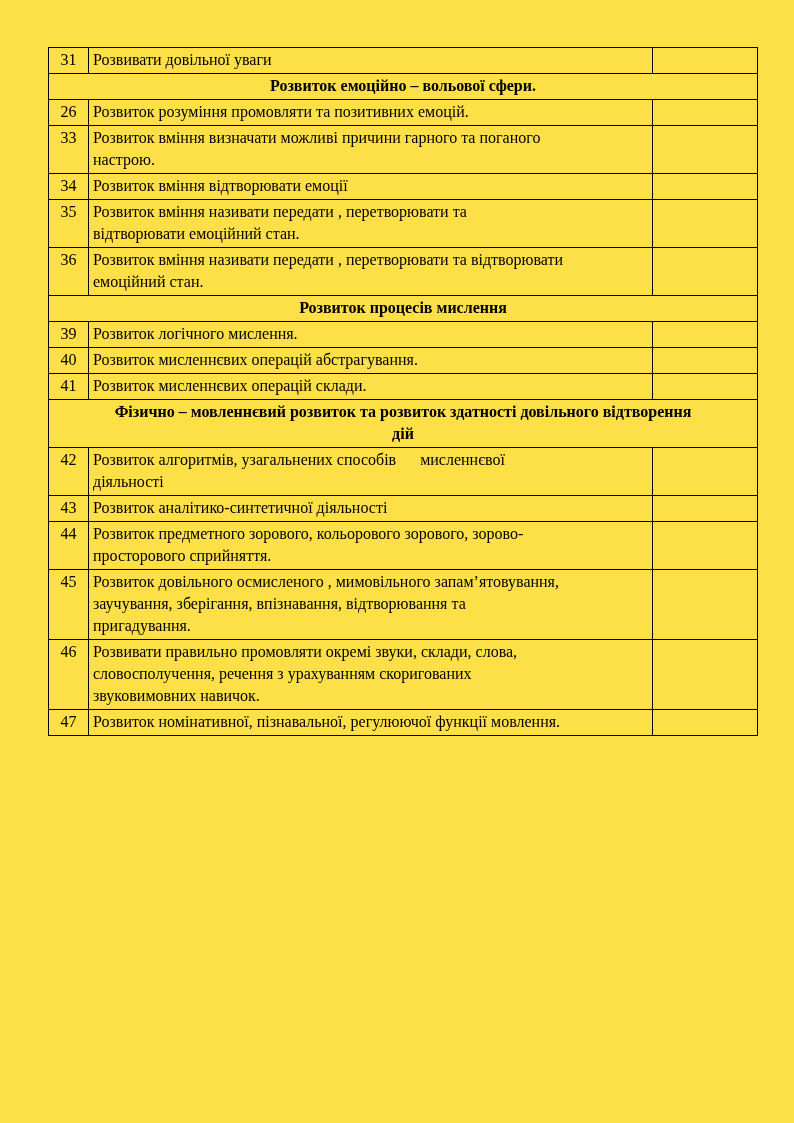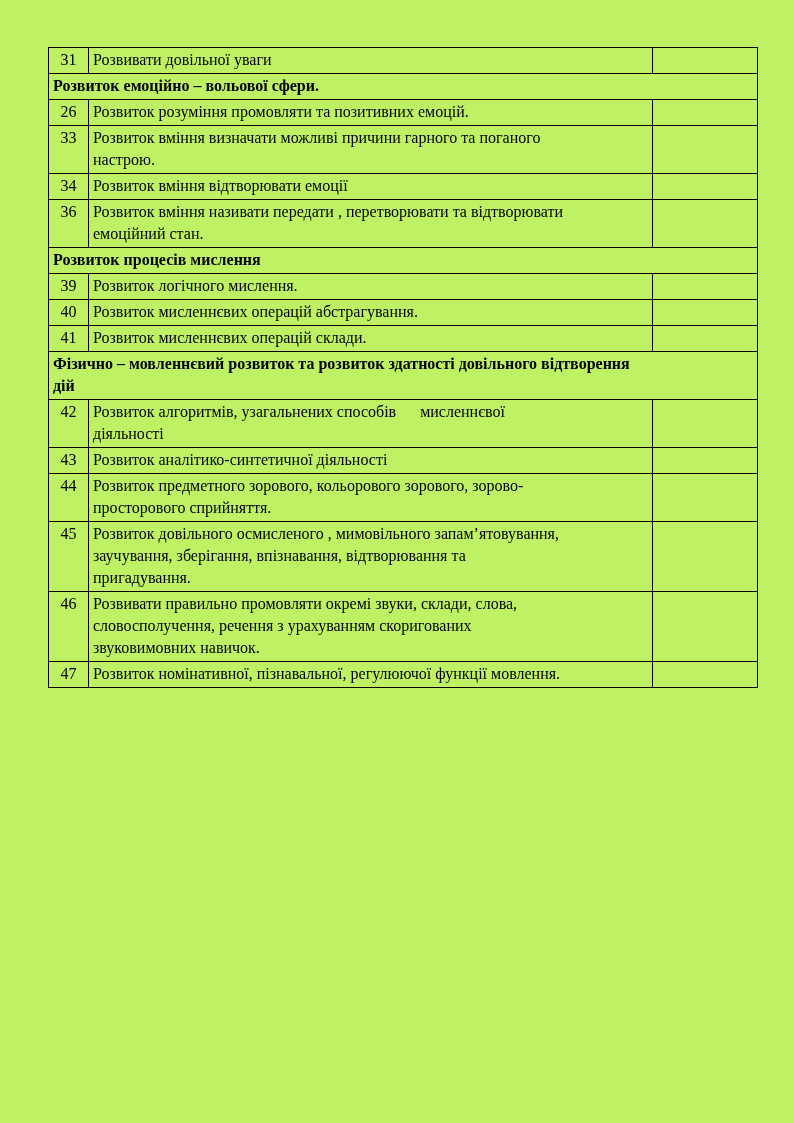--- a/index.html
+++ b/index.html
@@ -4,21 +4,21 @@
 <style>
   html, body {
     margin: 0;
     padding: 0;
     background: #ffffff;
   }
   .page {
     position: relative;
     width: 794px;
     height: 1123px;
-    background: #bef264;
+    background: #fde047;
     box-sizing: border-box;
     padding: 47px 37px 0 48px;
     font-family: "Liberation Serif", "DejaVu Serif", serif;
     color: #000000;
   }
   table.doc-table {
     border-collapse: collapse;
     table-layout: fixed;
     width: 709px;
   }
@@ -38,20 +38,21 @@
     padding-left: 1px;
     padding-right: 1px;
   }
   td.txt {
     white-space: pre-wrap;
     padding-left: 7px;
   }
   td.mark { }
   td.section {
     font-weight: bold;
+    text-align: center;
     white-space: pre-wrap;
     font-size: 16.5px;
   }
 </style>
 </head>
 <body>
 
 <div class="page">
   <table class="doc-table">
     <colgroup>
@@ -82,20 +83,26 @@
 настрою.</td>
     <td class="mark"></td>
   </tr>
 
   <tr>
     <td class="num">34</td>
     <td class="txt">Розвиток вміння відтворювати емоції</td>
     <td class="mark"></td>
   </tr>
 
+  <tr>
+    <td class="num">35</td>
+    <td class="txt">Розвиток вміння називати передати , перетворювати та
+відтворювати емоційний стан.</td>
+    <td class="mark"></td>
+  </tr>
 
   <tr>
     <td class="num">36</td>
     <td class="txt">Розвиток вміння називати передати , перетворювати та відтворювати
 емоційний стан.</td>
     <td class="mark"></td>
   </tr>
 
   <tr>
     <td class="section" colspan="3">Розвиток процесів мислення</td>

